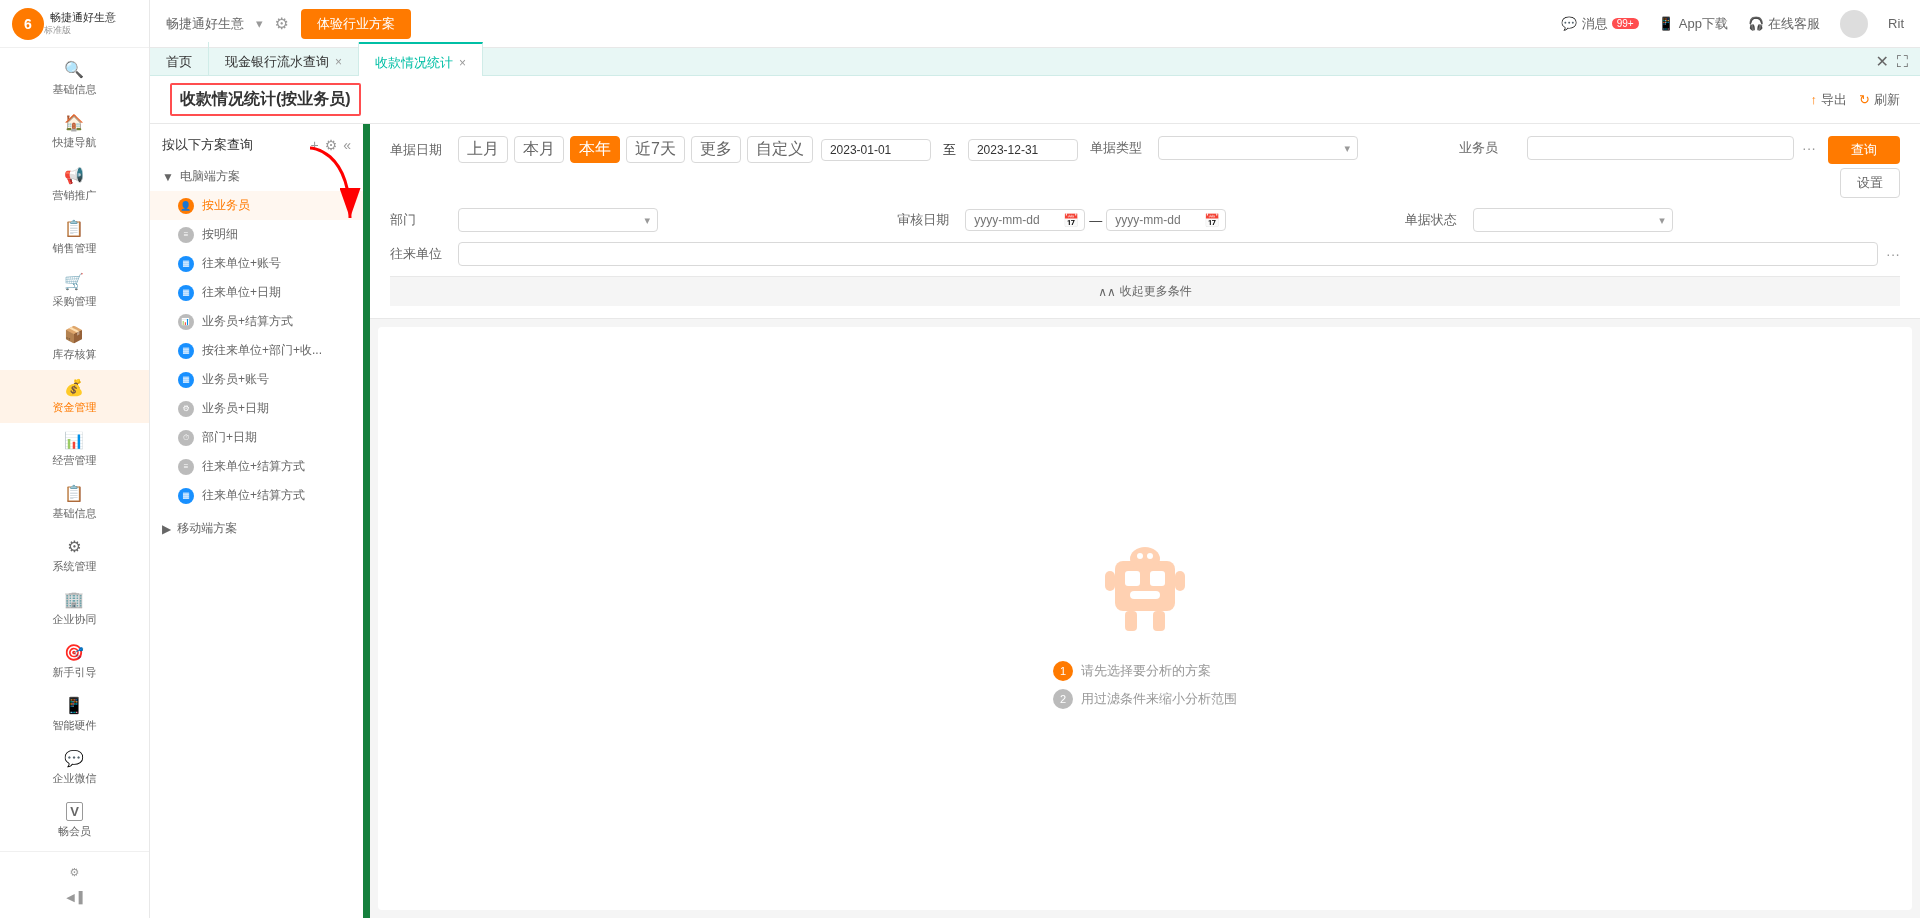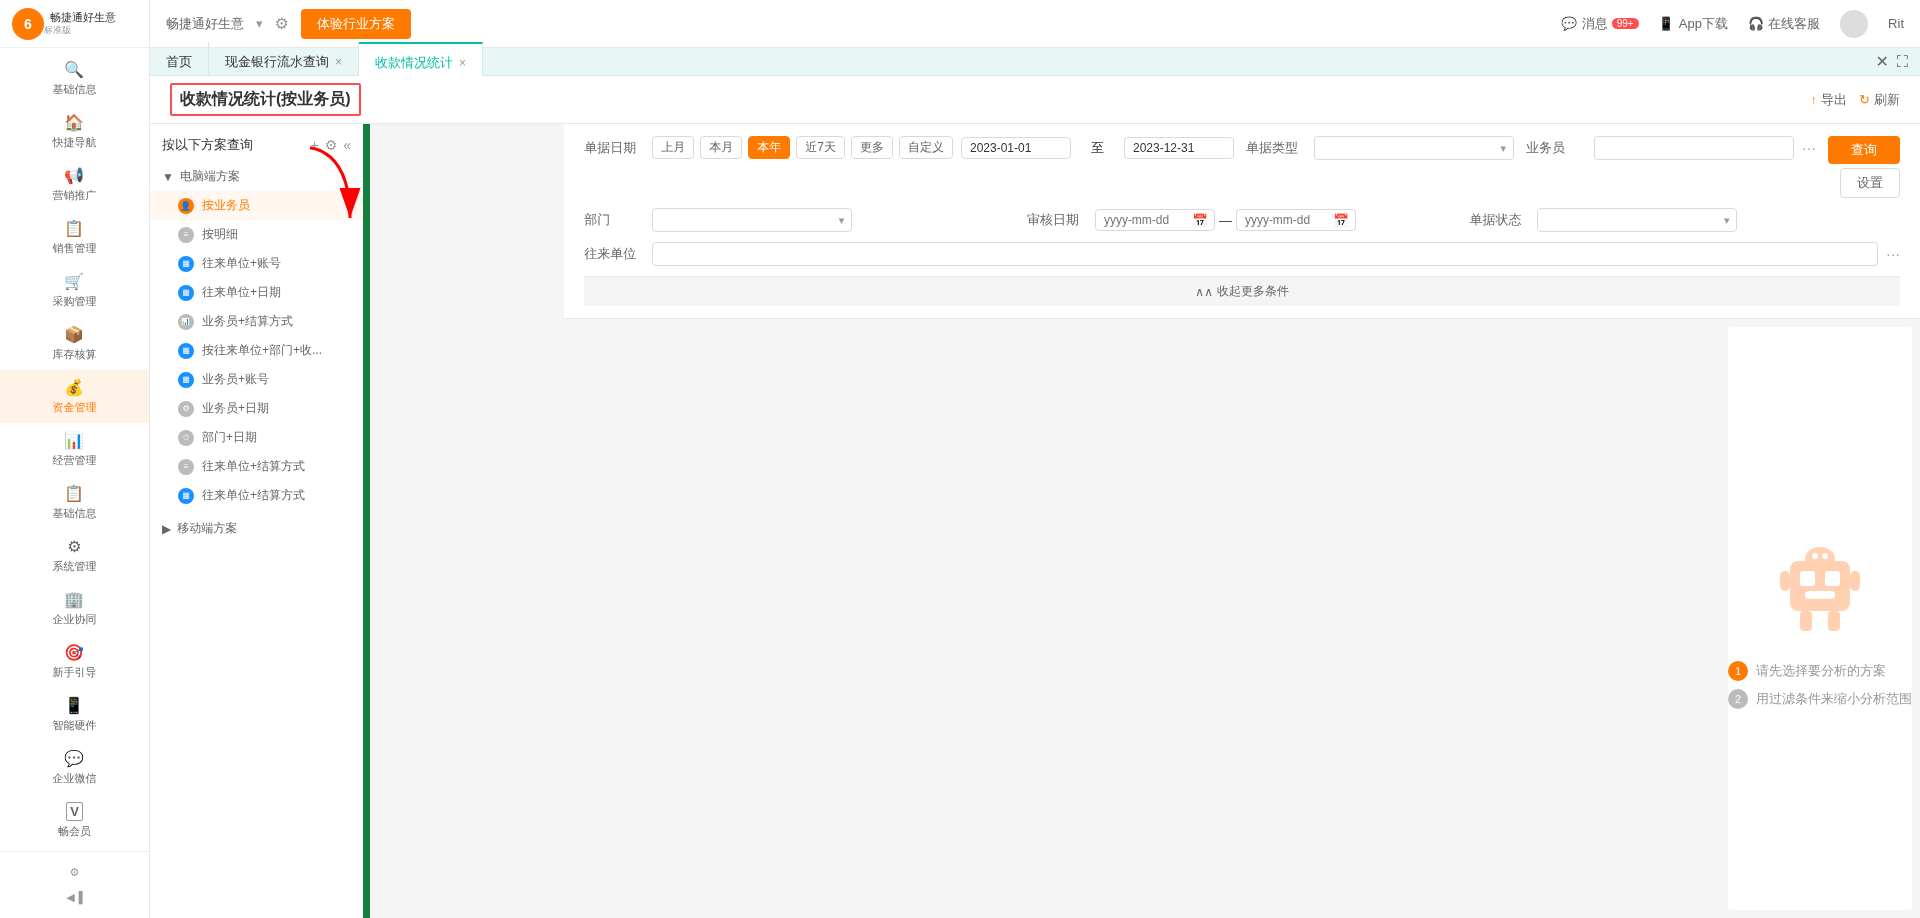--- a/index.html
+++ b/index.html
@@ -58,29 +58,29 @@
     .scheme-group { margin-bottom: 4px; }
     .scheme-group-title { display: flex; align-items: center; gap: 6px; padding: 6px 12px; color: #666; font-size: 12px; cursor: pointer; }
     .scheme-item { display: flex; align-items: center; gap: 8px; padding: 6px 12px 6px 28px; color: #666; font-size: 12px; cursor: pointer; }
     .scheme-item.active { color: #ff7a00; background: #fff7f0; }
     .scheme-item-icon { width: 16px; height: 16px; display: flex; align-items: center; justify-content: center; border-radius: 50%; font-size: 9px; color: white; flex-shrink: 0; }
     .scheme-item-icon.orange { background: #ff7a00; }
     .scheme-item-icon.gray { background: #bbb; }
     .scheme-item-icon.blue { background: #1890ff; }
 
     
-    .right-panel { flex: 1; display: flex; flex-direction: column; background: #f5f5f5; align-items: flex-end; }
+    .right-panel { flex: 1; display: flex; flex-direction: column; background: #f5f5f5; }
 
     
     .filter-area { background: #fff; padding: 12px 20px; border-bottom: 1px solid #e8e8e8; }
     .filter-label { font-size: 13px; color: #666; white-space: nowrap; min-width: 60px; }
     .filter-date-group { display: flex; align-items: center; gap: 6px; }
-    .date-quick-btn { padding: 2px 8px; border: 1px solid #d9d9d9; border-radius: 4px; cursor: pointer; font-size: 12px; color: #666; background: white; }
+    .date-quick-btn { padding: 2px 8px; border: 1px solid #d9d9d9; border-radius: 4px; cursor: pointer; font-size: 16px; color: #666; background: white; }
     .date-quick-btn.active { background: #ff7a00; color: white; border-color: #ff7a00; }
-    .date-input-group { display: flex; align-items: center; gap: 20px; }
+    .date-input-group { display: flex; align-items: center; gap: 12px; }
     .date-input { border: 1px solid #d9d9d9; border-radius: 4px; padding: 3px 8px; font-size: 12px; color: #333; background: white; width: 110px; }
     .filter-select { border: 1px solid #d9d9d9; border-radius: 4px; padding: 4px 28px 4px 8px; font-size: 12px; color: #666; background: white; min-width: 160px; appearance: none; cursor: pointer; position: relative; }
     .filter-select-wrapper { position: relative; display: inline-flex; align-items: center; }
     .filter-select-wrapper::after { content: '▾'; position: absolute; right: 8px; color: #999; pointer-events: none; font-size: 11px; }
     .filter-input { border: 1px solid #d9d9d9; border-radius: 4px; padding: 4px 8px; font-size: 12px; color: #333; background: white; width: 200px; }
     .query-btn { background: #ff7a00; color: white; border: none; border-radius: 4px; padding: 5px 16px; cursor: pointer; font-size: 13px; }
     .settings-btn { background: white; color: #666; border: 1px solid #d9d9d9; border-radius: 4px; padding: 5px 16px; cursor: pointer; font-size: 13px; margin-left: 12px; }
 
     
     .empty-area { flex: 1; display: flex; flex-direction: column; align-items: center; justify-content: center; background: #fff; margin: 8px; border-radius: 4px; }

